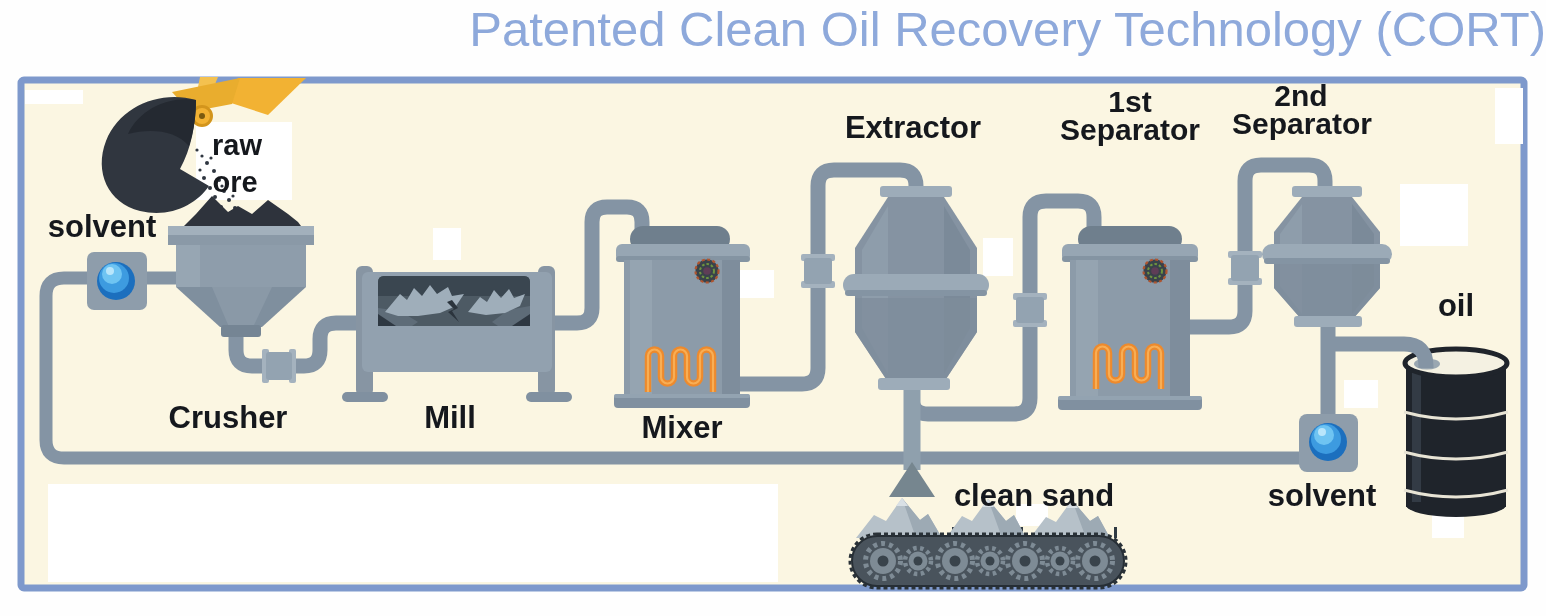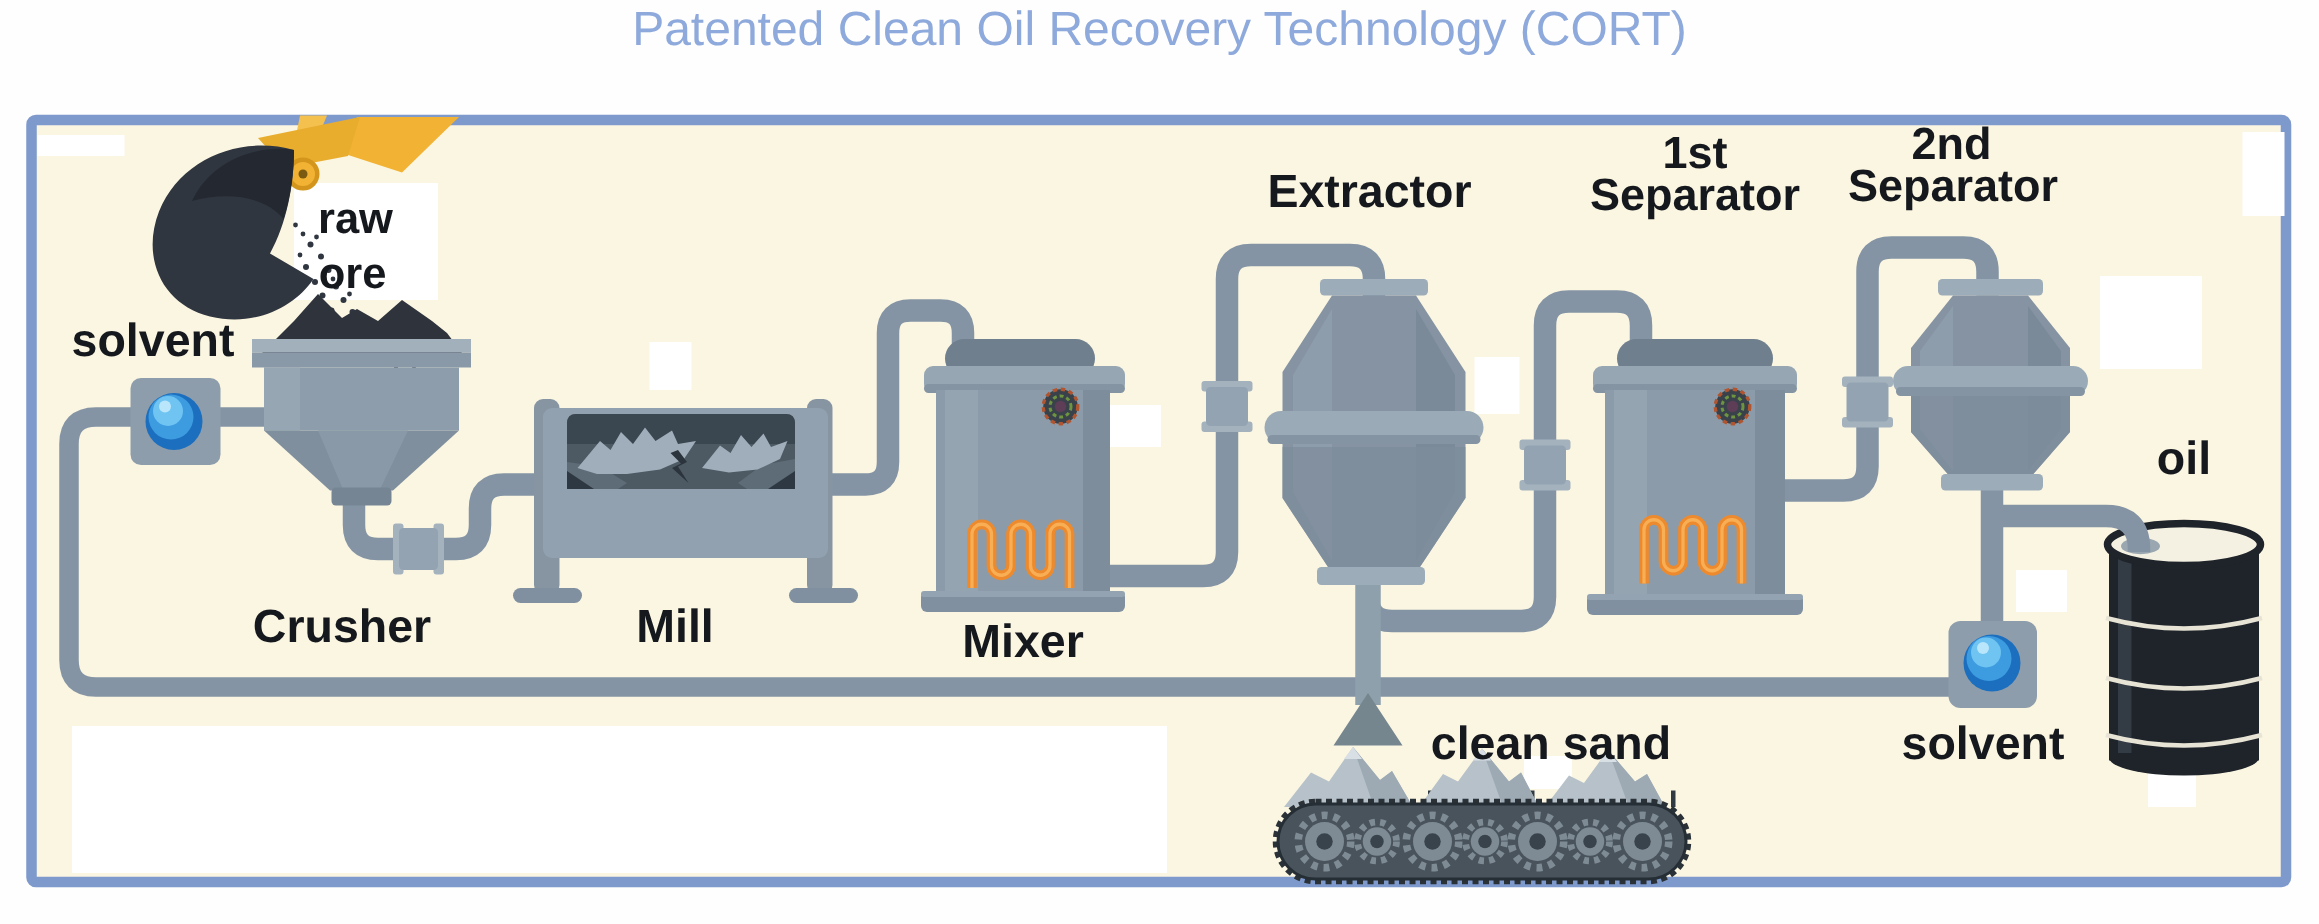--- a/index.html
+++ b/index.html
@@ -1,19 +1,19 @@
 <!DOCTYPE html>
 <html style="--page_bg: #FEFEFE; --canvas_bg: #FBF6E2; --frame_border: #7E99CC; --title_color: #8EA9DB; --pipe_gray: #8494A4; --equipment_gray: #8C9BA9; --equipment_dark: #6F7F8D; --coil_orange: #ED8A2D; --solvent_blue: #3D9BE0; --excavator_yellow: #F2B233; --hydraulic_teal: #2F8F9C; --ore_dark: #2E333C; --barrel_black: #1F242B; --sand_gray: #B6C1C9; --label_color: #15181D;"><head>
 <meta charset="utf-8">
 <style>
   html,body{margin:0;padding:0;background:#fefefe;}
   .stage{position:relative;width:1546px;height:616px;background:var(--page_bg,#fefefe);
          font-family:"Liberation Sans",sans-serif;overflow:hidden;}
-  .title{position:absolute;top:1px;left:0;width:100%;text-align:center;
-         font-size:32px;font-weight:400;color:var(--title_color,#8EA9DB);white-space:nowrap;}
+  .title{position:absolute;top:1px;left:0;width:100%;text-align:right;
+         font-size:49px;font-weight:400;color:var(--title_color,#8EA9DB);white-space:nowrap;}
   svg{position:absolute;left:0;top:0;}
   .frame-rect{fill:var(--canvas_bg,#FBF6E2);stroke:var(--frame_border,#7E99CC);stroke-width:7;}
   text.lbl{font-family:"Liberation Sans",sans-serif;font-weight:bold;fill:#15181d;}
 </style>
 </head>
 <body>
 
 <div class="stage">
   <div class="title">Patented Clean Oil Recovery Technology (CORT)</div>
 

